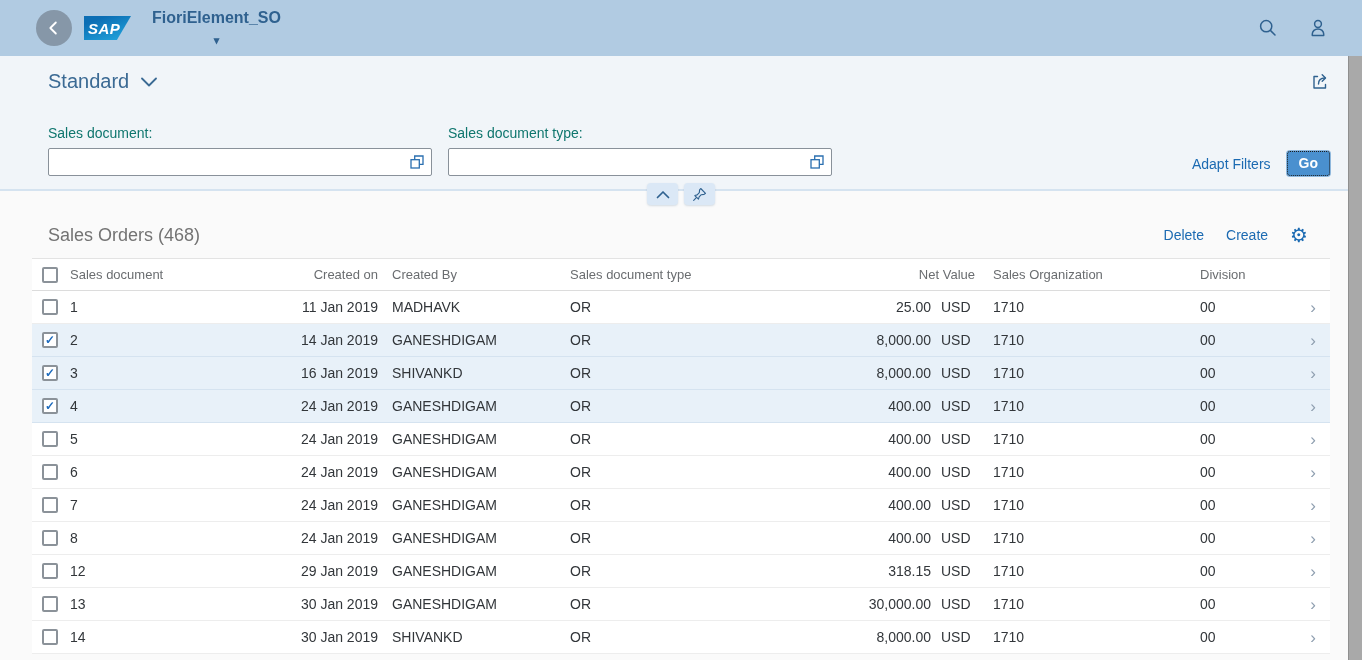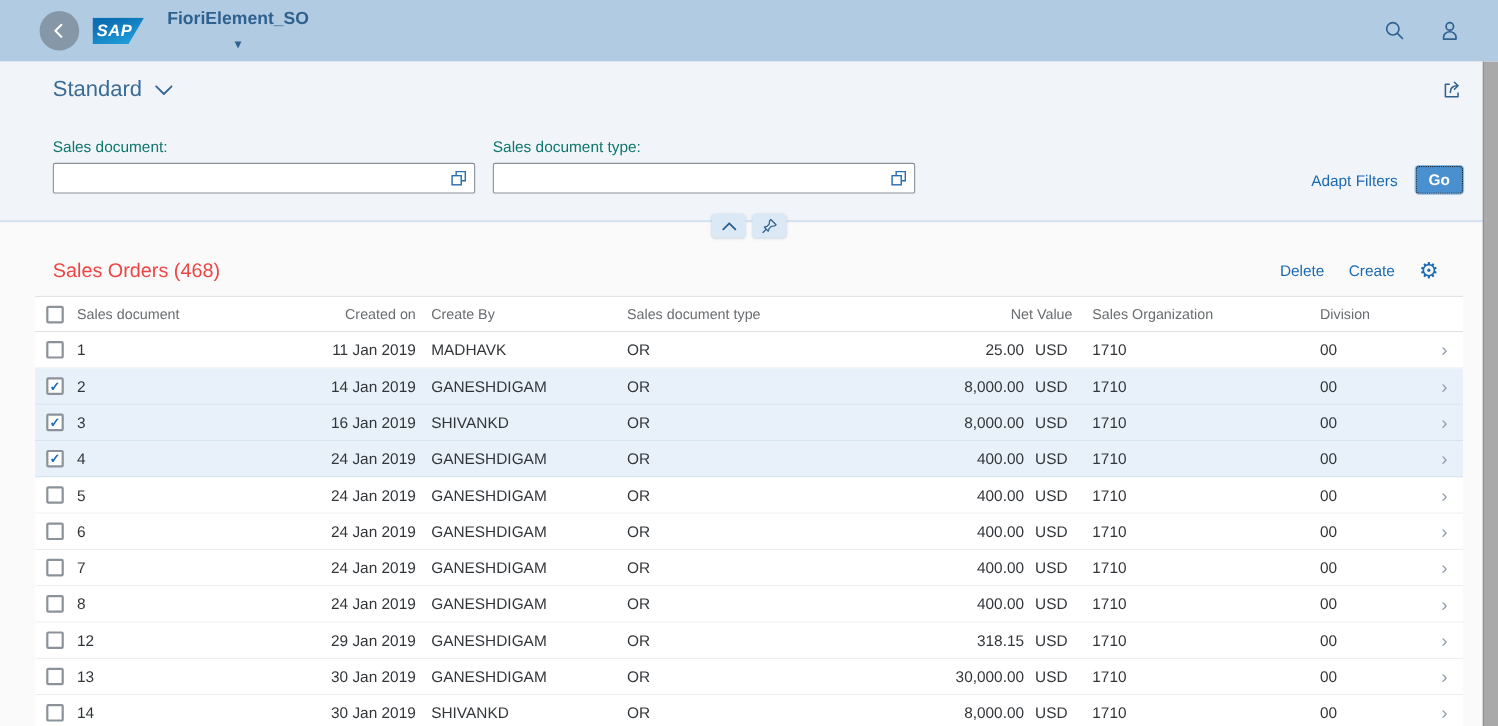--- a/index.html
+++ b/index.html
@@ -10,40 +10,40 @@
   
   .shell { height:56px; background:#b1cbe2; display:flex; align-items:center; padding:0 34px 0 36px; }
   .back-btn { width:36px; height:36px; border-radius:50%; background:#8697a8; border:none; display:flex; align-items:center; justify-content:center; cursor:pointer; flex:0 0 auto; }
   .sap-logo { margin-left:12px; width:47px; height:24px; background:linear-gradient(160deg,#0c6eb4 20%,#23a9e0 100%); clip-path:polygon(0 0,100% 0,70% 100%,0 100%); color:#fff; font-weight:bold; font-style:italic; font-size:15px; display:flex; align-items:center; padding-left:4px; letter-spacing:.5px; }
   .shell-title { margin-left:21px; font-size:16px; font-weight:600; color:#2f618f; display:flex; align-items:center; gap:7px; cursor:pointer;flex-direction:column; }
   .shell-title .caret { font-size:11px; }
   .shell-actions { margin-left:auto; display:flex; align-items:center; gap:30px; }
   .icon-btn { background:none; border:none; cursor:pointer; display:flex; align-items:center; justify-content:center; padding:0; }
 
   
-  .fbar { position:relative; background:#f1f5f9; border-bottom:2px solid #d5e3f0; padding-bottom:24px; }
+  .fbar { position:relative; background:#f1f5f9; border-bottom:2px solid #d5e3f0; padding-bottom:13px; }
   .variant-row { display:flex; align-items:center; padding:14px 32px 0 48px; }
   .variant-title { font-size:20px; color:#3b6a94; display:flex; align-items:center; gap:12px; cursor:pointer; }
   .share-btn { margin-left:auto; }
   .filters { display:flex; align-items:flex-end; padding:0 32px 0 48px; margin-top:32px; }
   .filter-field { width:384px; }
   .filter-field + .filter-field { margin-left:16px; }
   .filter-label { font-size:14px; color:#0f766e; margin-bottom:7px; display:block; }
   .input-wrap { position:relative; }
   .input-wrap input { width:100%; height:28px; border:1px solid #89919a; border-radius:2px; background:#fff; padding:0 32px 0 8px; font-size:14px; font-family:inherit; color:#32363a; }
   .vh-icon { position:absolute; right:8px; top:7px; cursor:pointer; }
   .filter-actions { margin-left:auto; display:flex; align-items:center; gap:16px; }
   .link-btn { background:none; border:none; color:#1b6ab2; font-size:14px; font-family:inherit; cursor:pointer; }
   .go-btn { background:#4a90cf; color:#fff; border:1px dotted #1c1c1c; border-radius:3px; font-size:14px; font-weight:bold; font-family:inherit; padding:3px 11px 4px; cursor:pointer; box-shadow:0 0 0 1px #8fb8dd; }
   .fbar-fabs { position:absolute; left:50%; transform:translateX(-50%); bottom:-16px; display:flex; gap:6px; z-index:5; }
   .fab { width:31px; height:22px; background:#dbe8f6; border:none; border-radius:4px; display:flex; align-items:center; justify-content:center; cursor:pointer; box-shadow:0 1px 2px rgba(100,130,160,.25); }
 
   
   .tbl-toolbar { margin:21px 32px 0; height:46px; display:flex; align-items:center; padding:0 16px; }
-  .tbl-title { font-size:18px; color:#ef4444; font-weight:400; }
+  .tbl-title { font-size:18px; color:#737373; font-weight:400; }
   .tbl-actions { margin-left:auto; display:flex; align-items:center; gap:22px; padding-right:6px; }
   .gear { font-size:20px; color:#1b6ab2; line-height:1; font-family:"DejaVu Sans", sans-serif; }
 
   .tbl { margin:0 32px; }
   .tbl-header { display:flex; align-items:center; height:33px; background:#fff; border-top:1px solid #e3e3e3; border-bottom:1px solid #dcdcdc; font-size:13px; color:#6a6d70; }
   .tbl-row { display:flex; align-items:center; height:33px; background:#fff; border-bottom:1px solid #ededed; font-size:14px; color:#32363a; cursor:pointer; }
   .tbl-row.selected { background:#e8f1f9; border-bottom-color:#d5e3f0; }
 
   .c-sel { width:38px; padding-left:10px; display:flex; align-items:center; }
   .c-doc { width:210px; }
@@ -175,21 +175,21 @@
     </div>
   </div>
 
   <div class="tbl">
     <div class="tbl-header">
       <div class="c-sel">
           <span class="checkbox"></span>
         </div>
       <div class="c-doc">Sales document</div>
       <div class="c-createdon">Created on</div>
-      <div class="c-createdby">Create By</div>
+      <div class="c-createdby">Created By</div>
       <div class="c-type">Sales document type</div>
       <div class="c-netvalue hdr">Net Value</div>
       <div class="c-salesorg">Sales Organization</div>
       <div class="c-division">Division</div>
       <div class="c-chevron"></div>
     </div>
     <div>
         <div class="tbl-row">
     <div class="c-sel">
             <span class="checkbox"></span>

